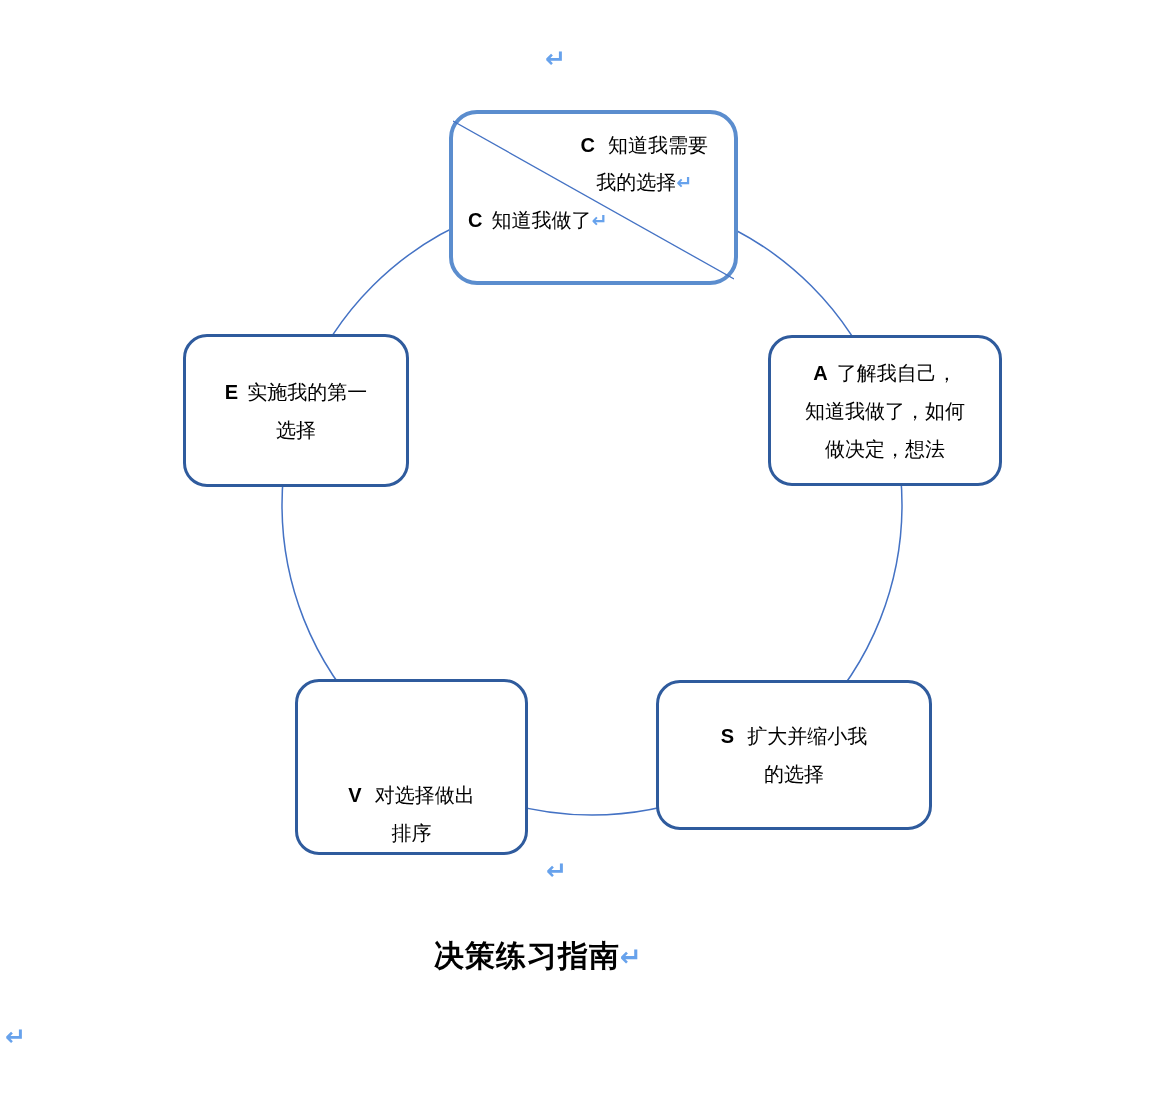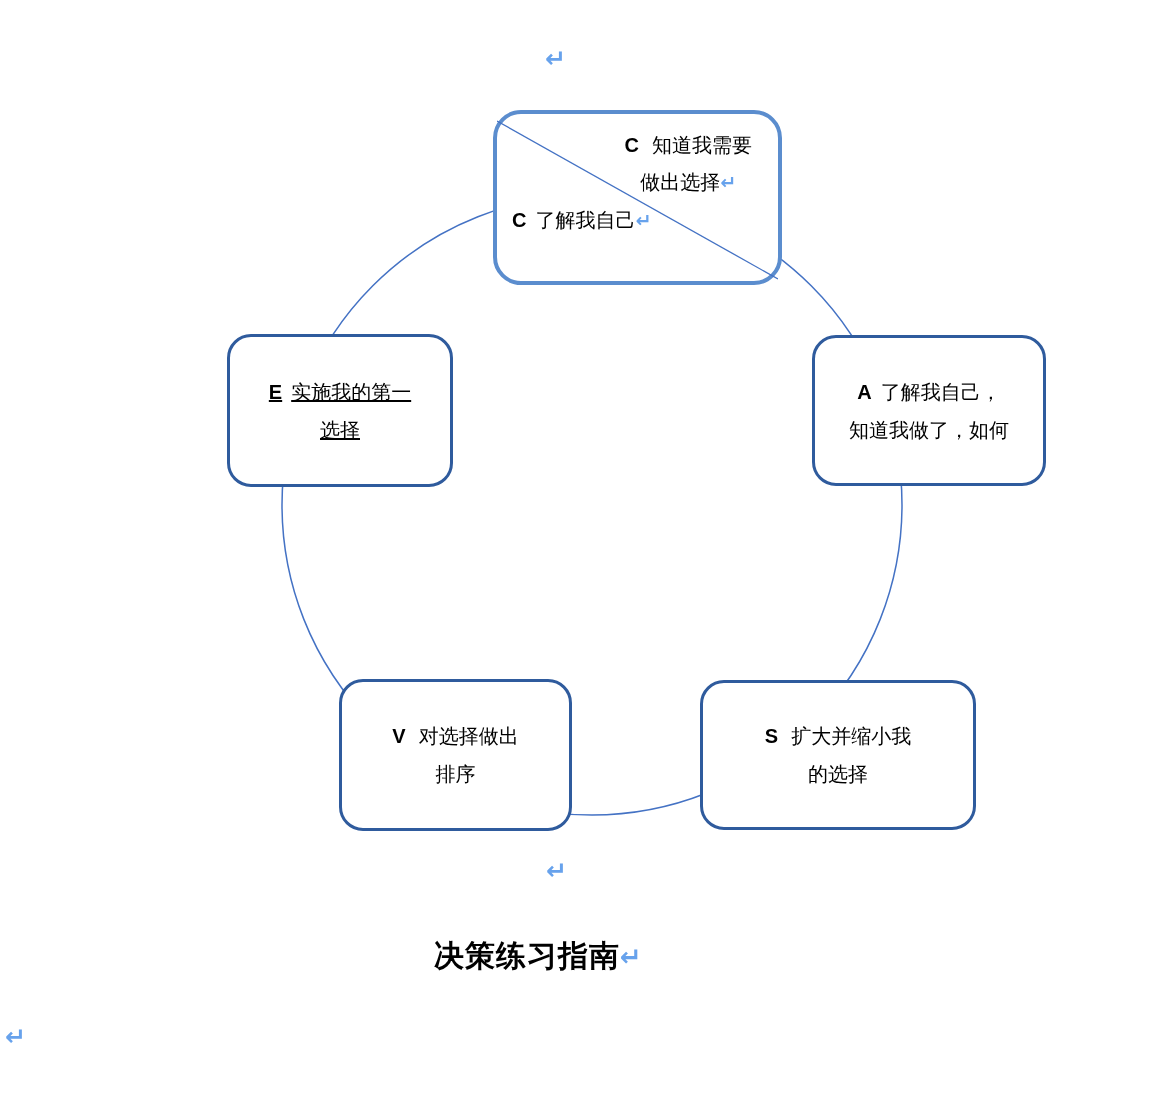--- a/index.html
+++ b/index.html
@@ -3,21 +3,21 @@
 <meta charset="utf-8">
 <style>
   html,body{margin:0;padding:0;}
   body{
     width:1160px;height:1096px;position:relative;background:#ffffff;
     font-family:"Liberation Sans","DejaVu Sans",sans-serif;color:#000;
     overflow:hidden;
   }
   .layer-svg{position:absolute;left:0;top:0;z-index:1;}
   .shape{
-    position:absolute;background:#fff;box-sizing:border-box;z-index:2;margin-left:44px;
+    position:absolute;background:#fff;box-sizing:border-box;z-index:2;
   }
   .shape.dark{
     border:3px solid var(--box_border_dark,#2F5B9D);
     border-radius:24px;
     display:flex;align-items:center;justify-content:center;
   }
   .shape.light{
     border:4px solid var(--box_border_light,#5B8DCE);
     border-radius:28px;
   }
@@ -57,42 +57,43 @@
 <span class="pmark floating" style="left:545px;top:44px;">↵</span>
 <span class="pmark floating" style="left:546px;top:856px;">↵</span>
 <span class="pmark floating" style="left:5px;top:1022px;">↵</span>
 
 <div class="shape light" style="left:449px;top:110px;width:289px;height:175px;">
   <svg class="topbox-svg" viewBox="0 0 281 167" preserveAspectRatio="none">
     <line x1="0" y1="7" x2="281" y2="165" stroke="#4472C4" stroke-width="1.3"></line>
   </svg>
   <div class="top-upper">
     <div><span class="letter wide">C</span><span>知道我需要</span></div>
-    <div><span>做出选择</span><span class="pmark inline">↵</span></div>
+    <div><span>我的选择</span><span class="pmark inline">↵</span></div>
   </div>
   <div class="top-lower">
-    <div><span class="letter">C</span><span>了解我自己</span><span class="pmark inline">↵</span></div>
+    <div><span class="letter">C</span><span>知道我做了</span><span class="pmark inline">↵</span></div>
   </div>
 </div>
 
 <div class="shape dark" style="left:768px;top:335px;width:234px;height:151px;justify-content:center;">
   <div class="box-text">
     <div><span class="letter">A</span><span>了解我自己，</span></div>
     <div><span>知道我做了，如何</span></div>
+    <div><span>做决定，想法</span></div>
   </div>
 </div>
 
-<div class="shape dark" style="left:183px;top:334px;width:226px;height:153px;text-decoration:underline;">
+<div class="shape dark" style="left:183px;top:334px;width:226px;height:153px;">
   <div class="box-text">
     <div><span class="letter">E</span><span>实施我的第一</span></div>
     <div><span>选择</span></div>
   </div>
 </div>
 
-<div class="shape dark" style="left:295px;top:679px;width:233px;height:152px;">
+<div class="shape dark" style="left:295px;top:679px;width:233px;height:176px;align-items:flex-end;">
   <div class="box-text">
     <div><span class="letter wide">V</span><span>对选择做出</span></div>
     <div><span>排序</span></div>
   </div>
 </div>
 
 <div class="shape dark" style="left:656px;top:680px;width:276px;height:150px;">
   <div class="box-text">
     <div><span class="letter wide">S</span><span>扩大并缩小我</span></div>
     <div><span>的选择</span></div>

